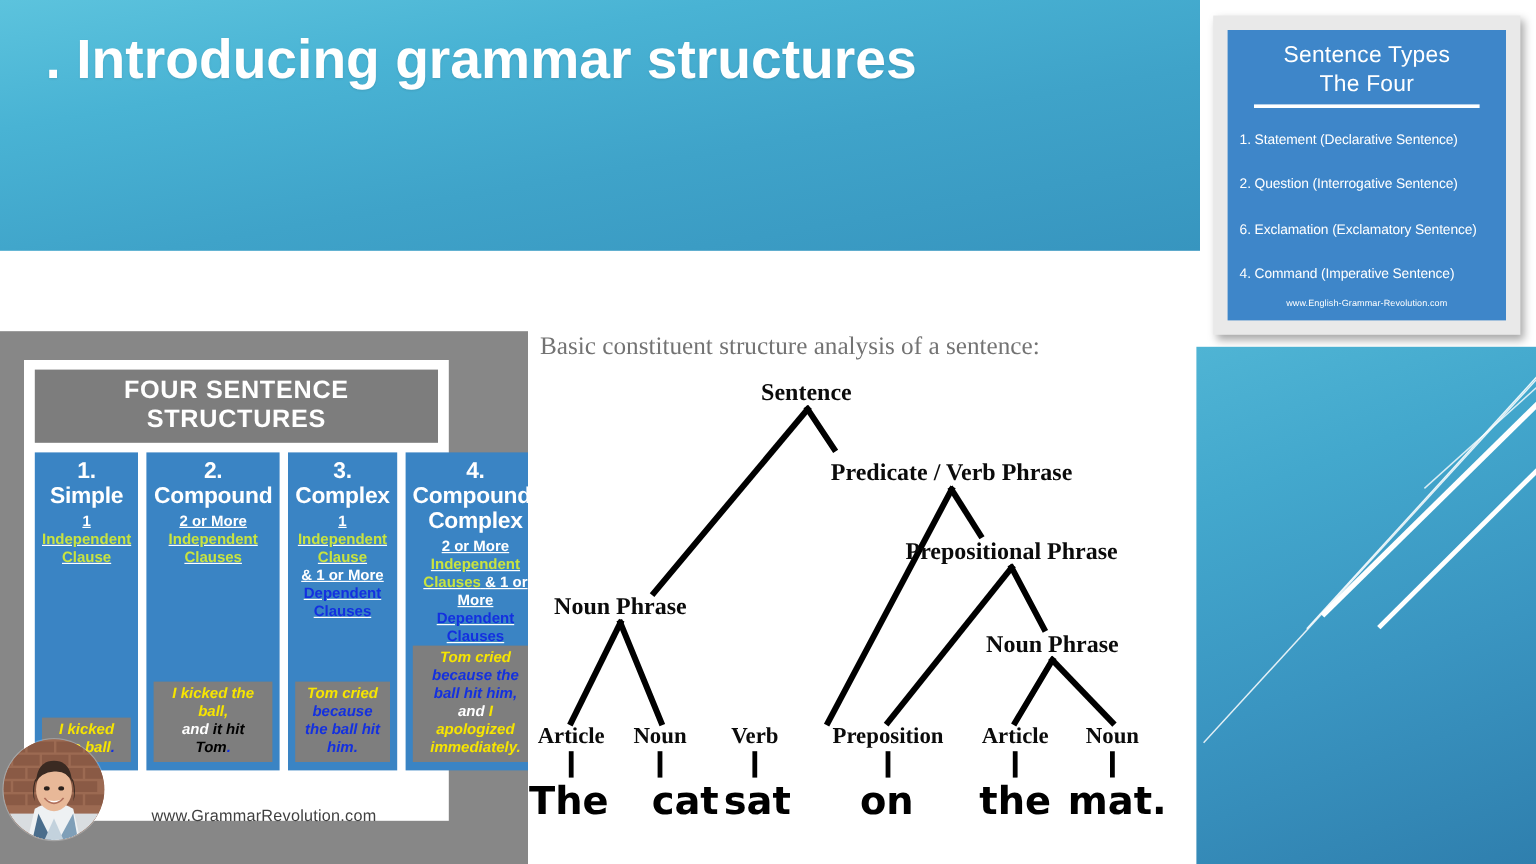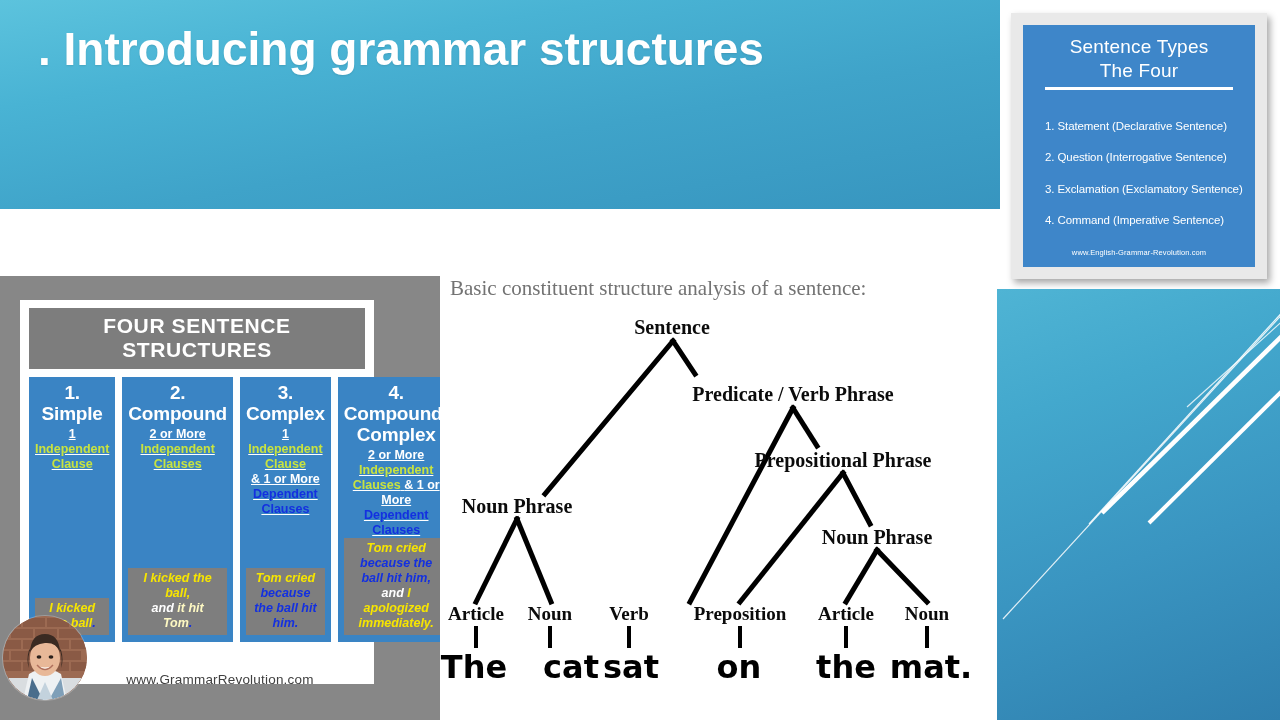--- a/index.html
+++ b/index.html
@@ -73,21 +73,21 @@
     font-weight: normal;
     letter-spacing: 0.2px;
   }
   .types-rule {
     height: 3px;
     background: #ffffff;
     margin: 4px 14px 8px 14px;
   }
   .types-list {
     list-style: none;
-    margin: 12px; padding: 0 2px;
+    margin: 0; padding: 0 2px;
     flex: 1;
     display: flex;
     flex-direction: column;
     justify-content: space-around;
   }
   .types-list li {
     color: #ffffff;
     font-size: 11.5px;
     line-height: 14px;
     white-space: nowrap;
@@ -243,42 +243,42 @@
   <div class="types-card">
     <div class="types-inner">
       <div class="types-title">
         <div>Sentence Types</div>
         <div>The Four</div>
       </div>
       <div class="types-rule"></div>
       <ul class="types-list">
         <li>1. Statement (Declarative Sentence)</li>
         <li>2. Question (Interrogative Sentence)</li>
-        <li>3. Exclamation (Exclamatory Sentence)</li>
+        <li>6. Exclamation (Exclamatory Sentence)</li>
         <li>4. Command (Imperative Sentence)</li>
       </ul>
       <div class="types-url">www.English-Grammar-Revolution.com</div>
     </div>
   </div>
 
   <div class="structures-card">
     <div class="structures-inner">
       <div class="structures-heading">FOUR SENTENCE STRUCTURES</div>
       <div class="quad-grid">
 
         <div class="quad">
           <div class="quad-title">1. Simple</div>
           <div class="quad-sub"><span>1 </span><span class="ind">Independent Clause</span></div>
           <div class="quad-example"><span class="ind-ex" style="color:#f7e500">I kicked the ball</span><span class="dep">.</span></div>
         </div>
 
         <div class="quad">
           <div class="quad-title">2. Compound</div>
           <div class="quad-sub"><span>2 or More</span><br><span class="ind">Independent Clauses</span></div>
-          <div class="quad-example"><span style="color:#f7e500">I kicked the ball,</span><br><span class="wht">and</span> <span style="color:#fef9c3">it hit Tom</span><span class="dep">.</span></div>
+          <div class="quad-example"><span style="color:#f7e500">I kicked the ball,</span><br><span class="wht">and</span> <span style="color:#000000">it hit Tom</span><span class="dep">.</span></div>
         </div>
 
         <div class="quad">
           <div class="quad-title">3. Complex</div>
           <div class="quad-sub"><span>1 </span><span class="ind">Independent Clause</span><br><span>&amp; 1 or More</span><br><span class="dep">Dependent Clauses</span></div>
           <div class="quad-example"><span style="color:#f7e500">Tom cried</span> <span class="dep">because the ball hit him</span><span class="dep">.</span></div>
         </div>
 
         <div class="quad">
           <div class="quad-title">4. Compound-Complex</div>

